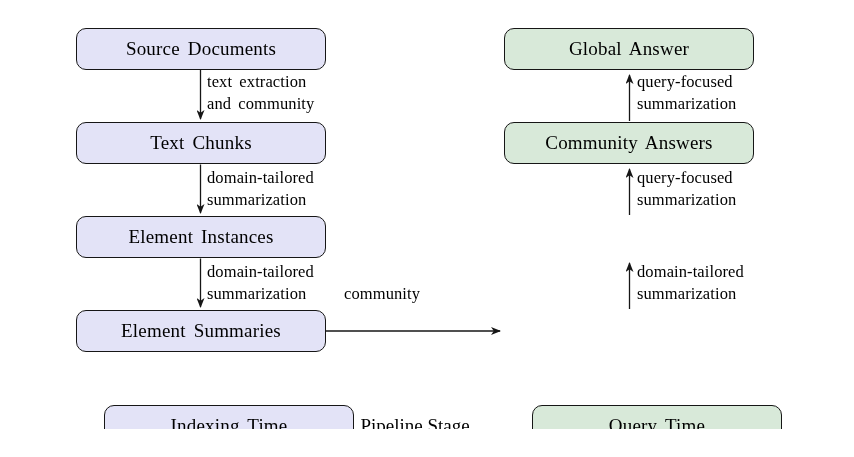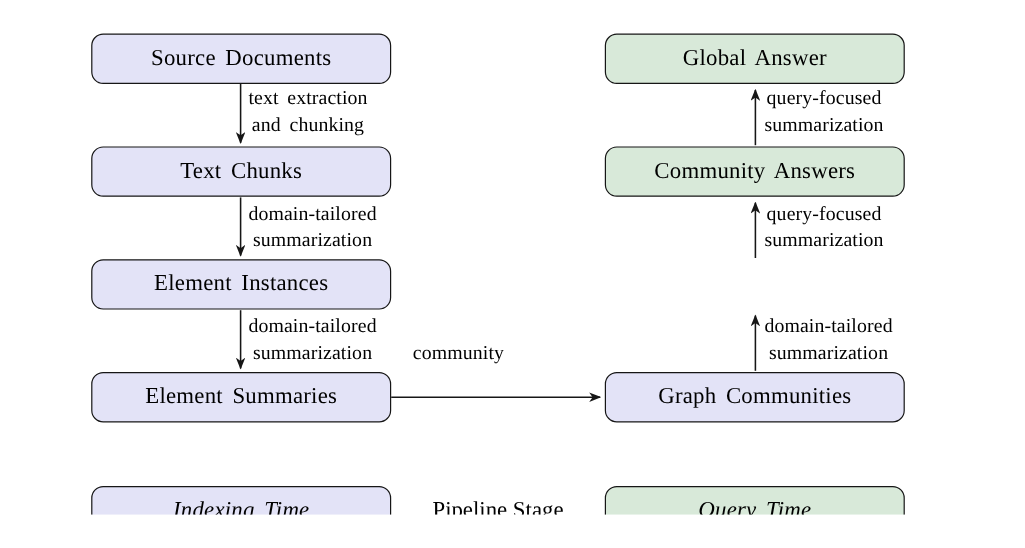--- a/index.html
+++ b/index.html
@@ -20,27 +20,26 @@
     box-sizing:border-box;
     border:1.5px solid var(--border,#161616);
     border-radius:10px;
     background:var(--indexing-fill,#e3e3f7);
     display:flex;align-items:center;justify-content:center;
     font-size:19px;
     letter-spacing:.2px;word-spacing:3px;
     white-space:nowrap;
   }
   .node.green{background:var(--query-fill,#d8e9d9);}
-  .node.italic{font-style:italic;}
+  .node.italic{margin-left:28px;}
   .edge-label{
     position:absolute;
     font-size:16.5px;line-height:22px;
     letter-spacing:.1px;word-spacing:3px;
     white-space:nowrap;
-    text-align:center;
   }
   .edge-label span{display:block;}
   .edge-label.centered{text-align:left;width:140px;}
   #legend-center-label{
     position:absolute;
     left:340px;top:405px;width:150px;height:42px;
     display:flex;align-items:center;justify-content:center;
     font-weight:normal;font-size:19px;white-space:nowrap;
   }
 </style>
@@ -64,25 +63,24 @@
     <path class="arrow" d="M629.5,121 V75" marker-end="url(#ah)"></path>
   </svg>
 
   <div class="node" style="left:76px;top:28px">Source Documents</div>
   <div class="node" style="left:76px;top:216px">Element Instances</div>
   <div class="node" style="left:76px;top:122px">Text Chunks</div>
   <div class="node" style="left:76px;top:310px">Element Summaries</div>
 
   <div class="node green" style="left:504px;top:28px">Global Answer</div>
   <div class="node green" style="left:504px;top:122px">Community Answers</div>
-  <div class="node" style="left:504px;top:310px">Graph Communities</div>
 
   <div class="edge-label" style="left:207px;top:71px">
     <span>text extraction</span>
-    <span>and chunking</span>
+    <span>and community</span>
   </div>
   <div class="edge-label" style="left:207px;top:167px">
     <span>domain-tailored</span>
     <span>summarization</span>
   </div>
   <div class="edge-label" style="left:207px;top:261px">
     <span>domain-tailored</span>
     <span>summarization</span>
   </div>
 

